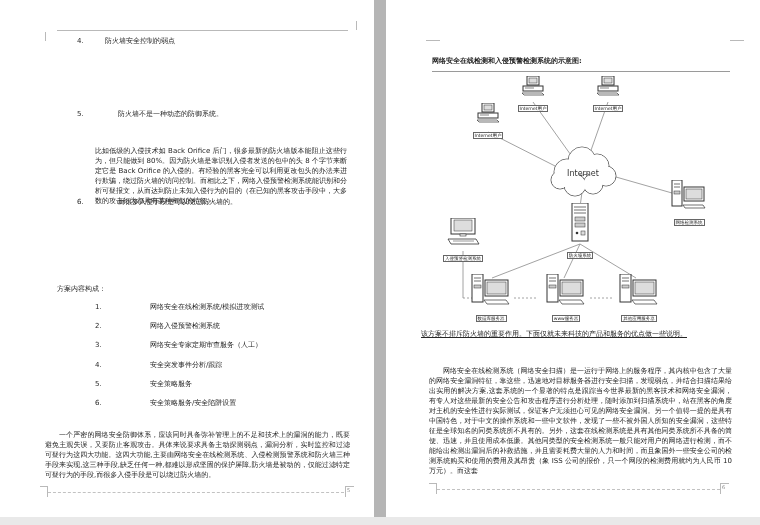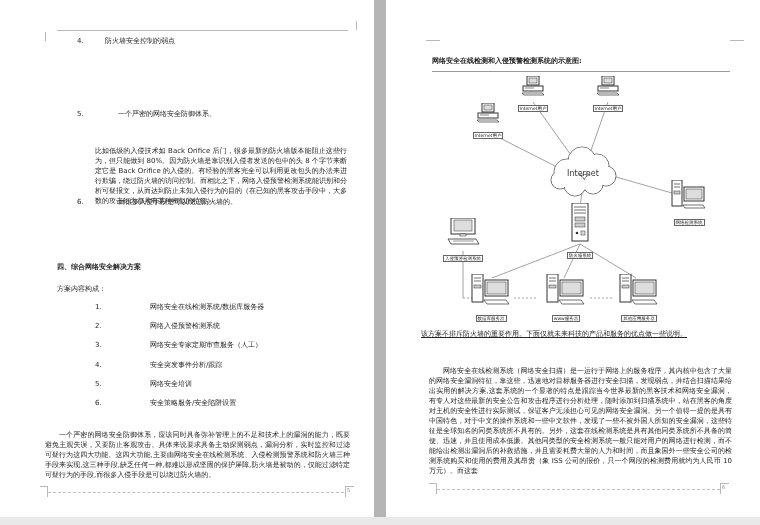--- a/index.html
+++ b/index.html
@@ -50,51 +50,50 @@
   <div class="mark" style="left:45px;top:32px;width:1px;height:9px;"></div>
   <div class="mark" style="left:356px;top:21px;width:1px;height:9px;"></div>
 
   <div class="item-row t" style="left:77px;top:36px;width:270px;">
     <span class="num">4.</span>
     <span>防火墙安全控制的弱点</span>
   </div>
 
   <div class="item-row t" style="left:77px;top:109px;width:270px;">
     <span class="num" style="flex-basis:41px;width:41px;">5.</span>
-    <span>一个严密的网络安全防御体系。</span>
+    <span>防火墙不是一种动态的防御系统。</span>
   </div>
   <div class="t just" style="position:absolute;left:95px;top:126px;width:252px;height:63px;margin-top:20px;">比如低级的入侵技术如 Back Orifice 后门，很多最新的防火墙版本能阻止这些行为，但只能做到 80%。因为防火墙是靠识别入侵者发送的包中的头 8 个字节来断定它是 Back Orifice 的入侵的。有经验的黑客完全可以利用更改包头的办法来进行欺骗，绕过防火墙的访问控制。而相比之下，网络入侵预警检测系统能识别和分析可疑报文，从而达到防止未知入侵行为的目的（在已知的黑客攻击手段中，大多数的攻击行为都具有某种相似的特征）。</div>
 
   <div class="item-row t" style="left:77px;top:197px;width:270px;">
     <span class="num" style="flex-basis:41px;width:41px;">6.</span>
     <span>而很多入侵手段是可以绕过防火墙的。</span>
   </div>
 
-  <div class="t bold" style="position:absolute;left:57px;top:262px;width:290px;">四、综合网络安全解决方案</div>
   <div class="t" style="position:absolute;left:57px;top:284px;width:290px;">方案内容构成：</div>
 
   <div class="item-row list-row t" style="left:95px;top:302px;width:252px;">
     <span class="num">1.</span>
-    <span>网络安全在线检测系统/数据库服务器</span>
+    <span>网络安全在线检测系统/模拟进攻测试</span>
   </div>
   <div class="item-row list-row t" style="left:95px;top:321px;width:252px;">
     <span class="num">2.</span>
     <span>网络入侵预警检测系统</span>
   </div>
   <div class="item-row list-row t" style="left:95px;top:340px;width:252px;">
     <span class="num">3.</span>
     <span>网络安全专家定期审查服务（人工）</span>
   </div>
   <div class="item-row list-row t" style="left:95px;top:360px;width:252px;">
     <span class="num">4.</span>
     <span>安全突发事件分析/跟踪</span>
   </div>
   <div class="item-row list-row t" style="left:95px;top:379px;width:252px;">
     <span class="num">5.</span>
-    <span>网络安全培训</span>
+    <span>安全策略服务</span>
   </div>
   <div class="item-row list-row t" style="left:95px;top:398px;width:252px;">
     <span class="num">6.</span>
     <span>安全策略服务/安全陷阱设置</span>
   </div>
 
   <div class="t just" style="position:absolute;left:45px;top:430px;width:305px;height:53px;text-indent:2em;">一个严密的网络安全防御体系，应该同时具备弥补管理上的不足和技术上的漏洞的能力，既要避免主观失误，又要防止客观攻击。具体来说要求具备主动探测弱点，漏洞分析，实时监控和过滤可疑行为这四大功能。这四大功能,主要由网络安全在线检测系统、入侵检测预警系统和防火墙三种手段来实现,这三种手段,缺乏任何一种,都难以形成坚固的保护屏障,防火墙是被动的，仅能过滤特定可疑行为的手段,而很多入侵手段是可以绕过防火墙的。</div>
 
   <div class="mark" style="left:40px;top:486px;width:8px;height:1px;"></div>
   <div class="mark" style="left:47px;top:486px;width:1px;height:11px;"></div>

